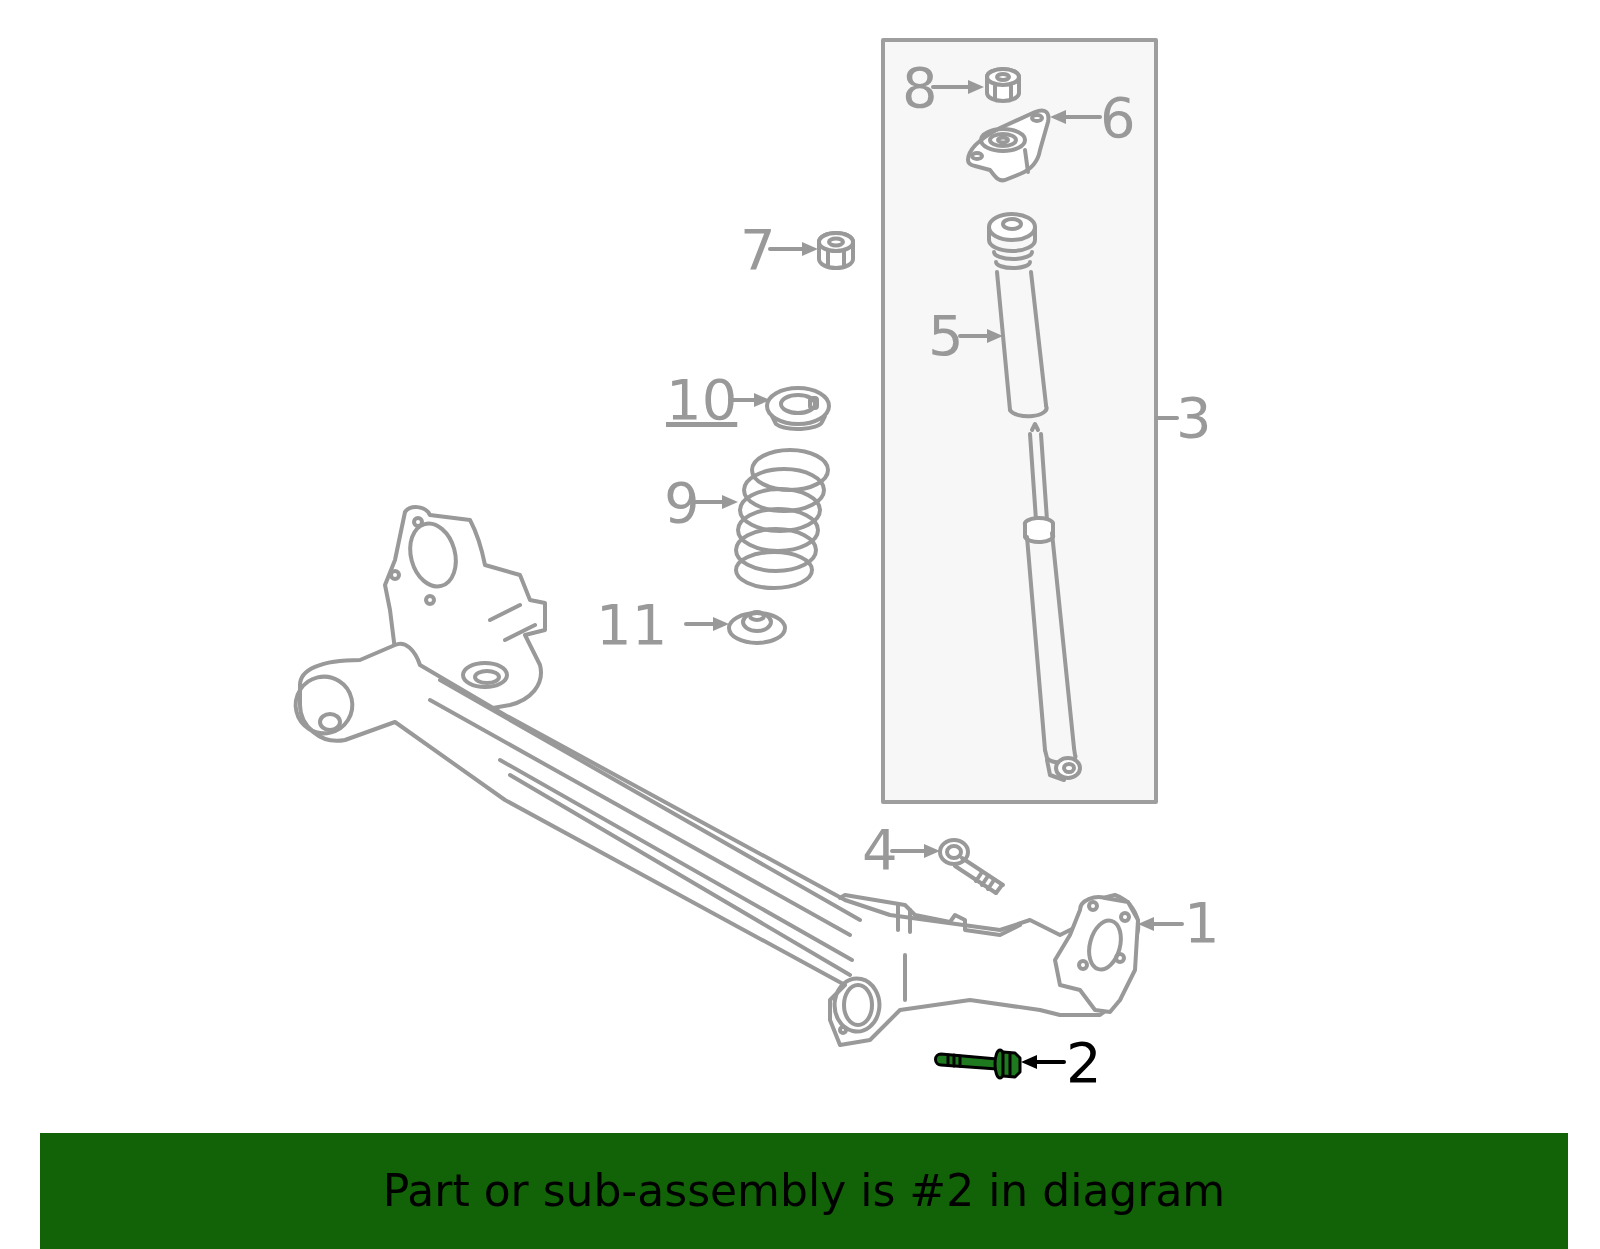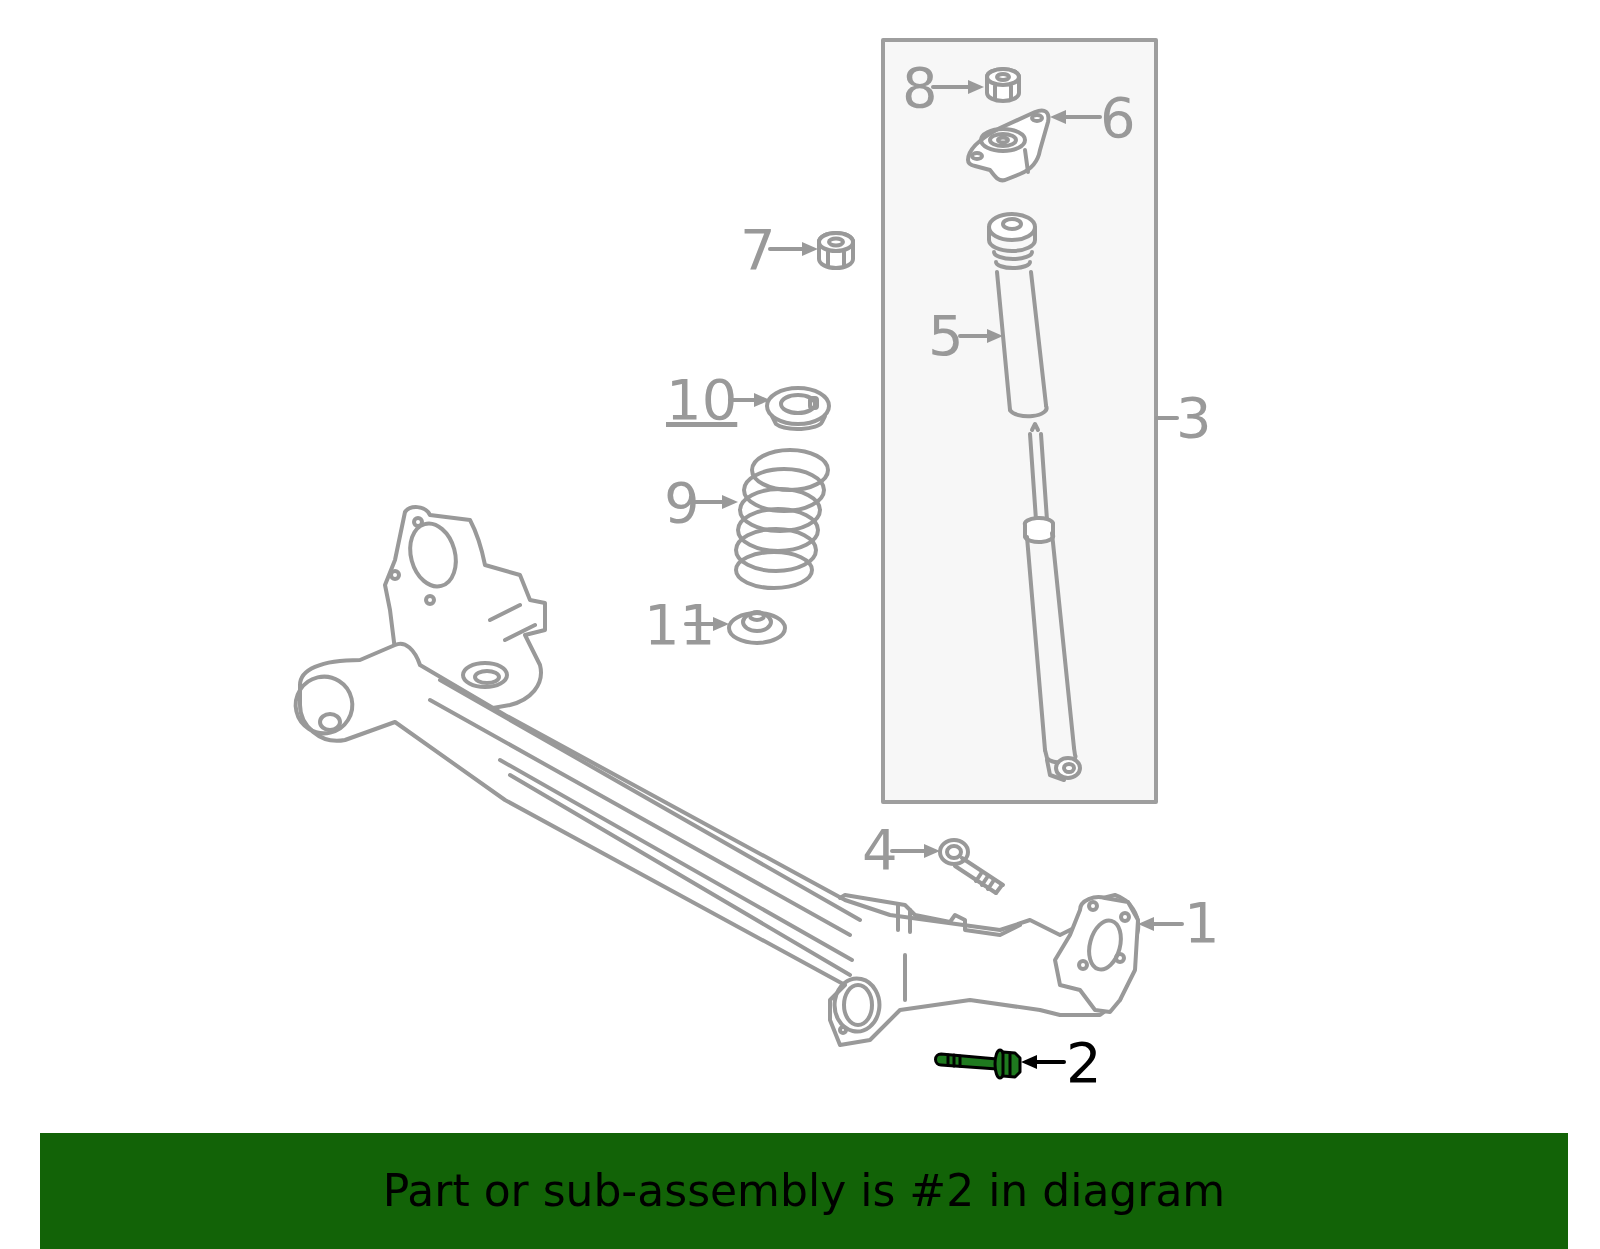--- a/index.html
+++ b/index.html
@@ -174,20 +174,20 @@
   </g>
 </svg>
 
 <div class="callout" style="left:902px;top:60px;">8</div>
 <div class="callout" style="left:1100px;top:90px;">6</div>
 <div class="callout" style="left:740px;top:222px;">7</div>
 <div class="callout" style="left:928px;top:308px;">5</div>
 <div class="callout" style="left:1176px;top:390px;">3</div>
 <div class="callout" style="left:666px;top:372px;text-decoration:underline;">10</div>
 <div class="callout" style="left:664px;top:475px;">9</div>
-<div class="callout" style="left:644px;top:597px;">11</div>
+<div class="callout" style="left:596px;top:597px;">11</div>
 <div class="callout" style="left:862px;top:822px;">4</div>
 <div class="callout" style="left:1184px;top:895px;">1</div>
 <div class="callout highlight" style="left:1066px;top:1035px;">2</div>
 
 <div id="banner">
   <div class="line">Part or sub-assembly is #2 in diagram</div>
 </div>
 
 </body></html>

